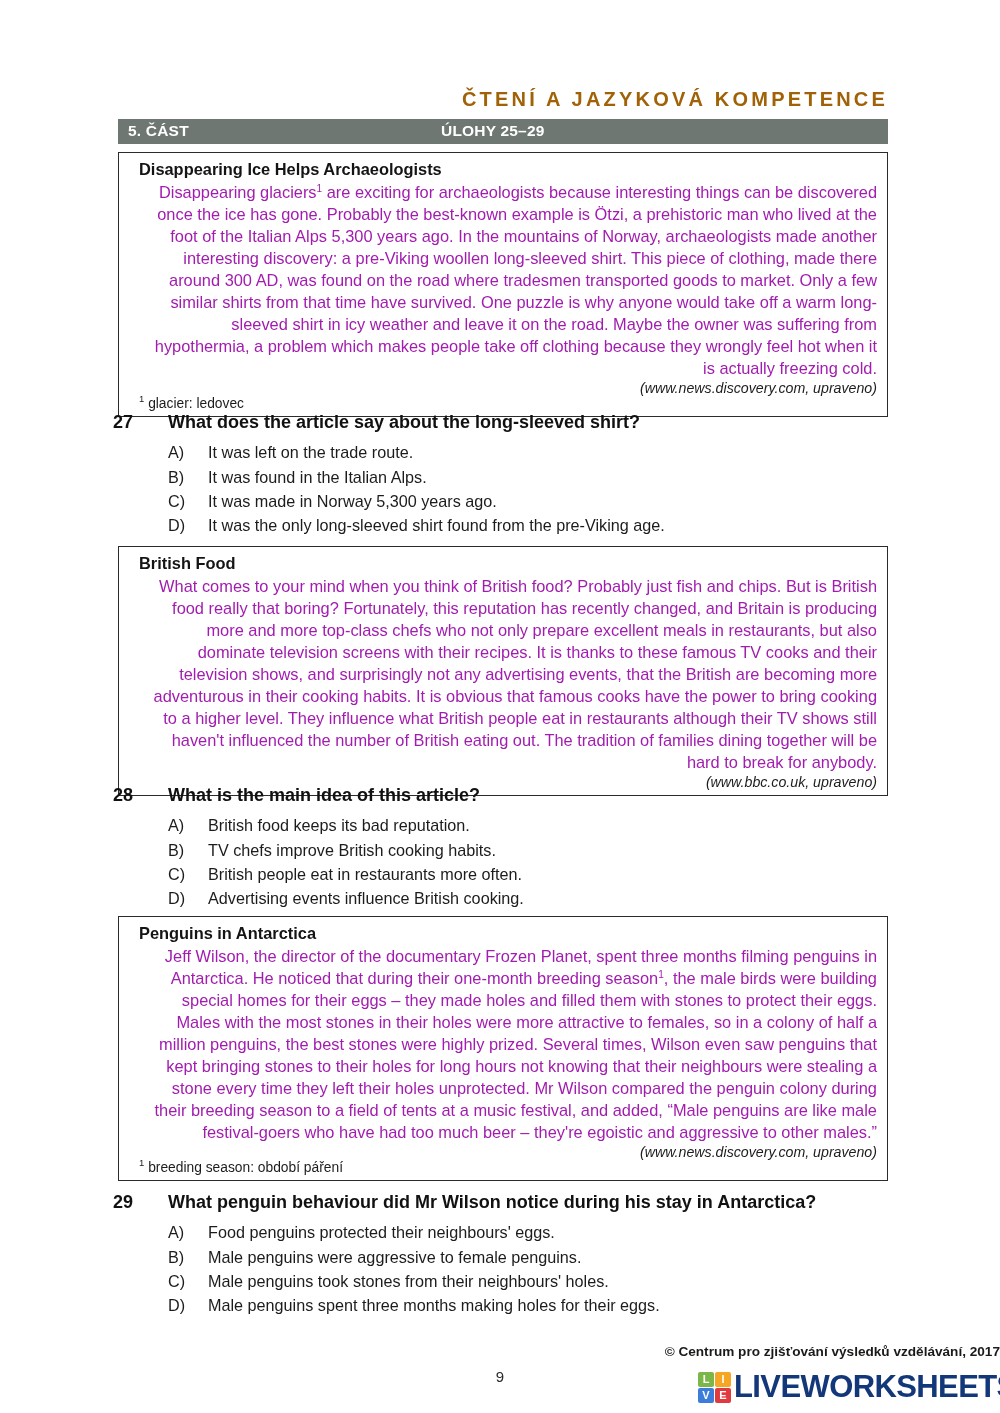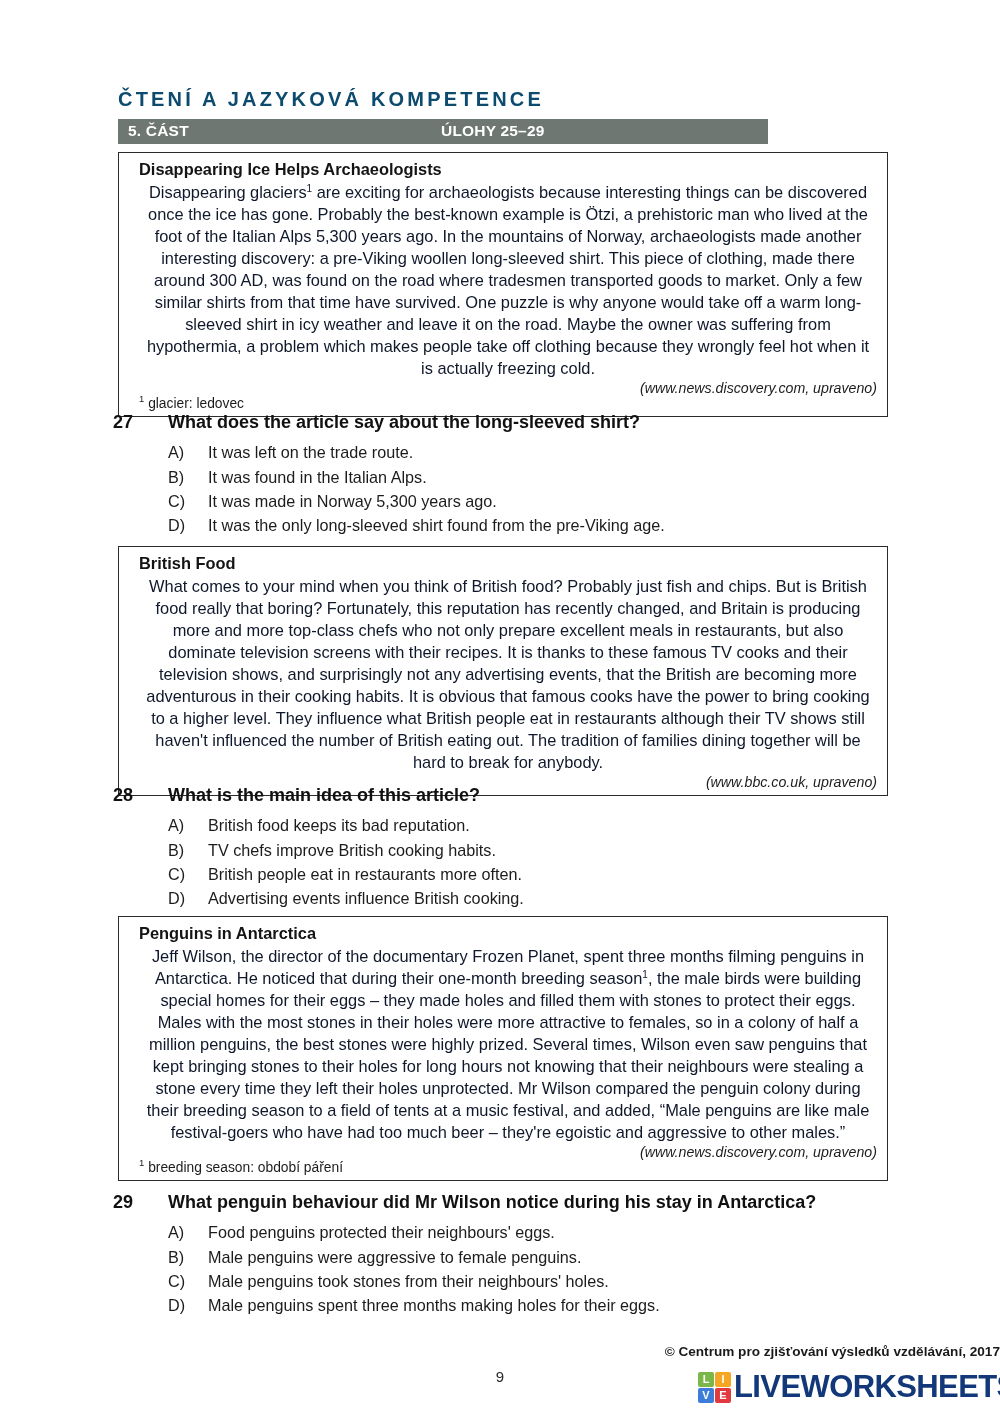--- a/index.html
+++ b/index.html
@@ -19,30 +19,31 @@
     position: absolute;
     left: 0; top: 0;
     width: 1000px; height: 1413px;
   }
 
   
   .section-title {
     position: absolute;
     left: 118px; top: 88px;
     width: 770px;
+    text-align: right;
     font-size: 20px;
     font-weight: bold;
     letter-spacing: 3.2px;
-    color: #0c4a6e;
+    color: #a16207;
     white-space: nowrap;
   }
   .header-bar {
     position: absolute;
     left: 118px; top: 119px;
-    width: 650px; height: 25px;
+    width: 770px; height: 25px;
     background: #6e7772;
     color: #ffffff;
   }
   .header-bar .part-label {
     position: absolute;
     left: 10px; top: 3px;
     font-size: 15.5px;
     font-weight: bold;
     letter-spacing: 0.2px;
   }
@@ -66,22 +67,22 @@
   .article-title {
     font-size: 16.4px;
     font-weight: bold;
     line-height: 1.32;
     margin-bottom: 0px;
     color: #141414;
   }
   .article-body {
     font-size: 16.4px;
     line-height: 1.345;
-    color: #0f172a;
-    text-align: center;
+    color: #a21caf;
+    text-align: right;
   }
   .article-body .sup {
     font-size: 10px;
     vertical-align: super;
     line-height: 0;
   }
   .source {
     font-size: 14.2px;
     font-style: italic;
     text-align: right;

